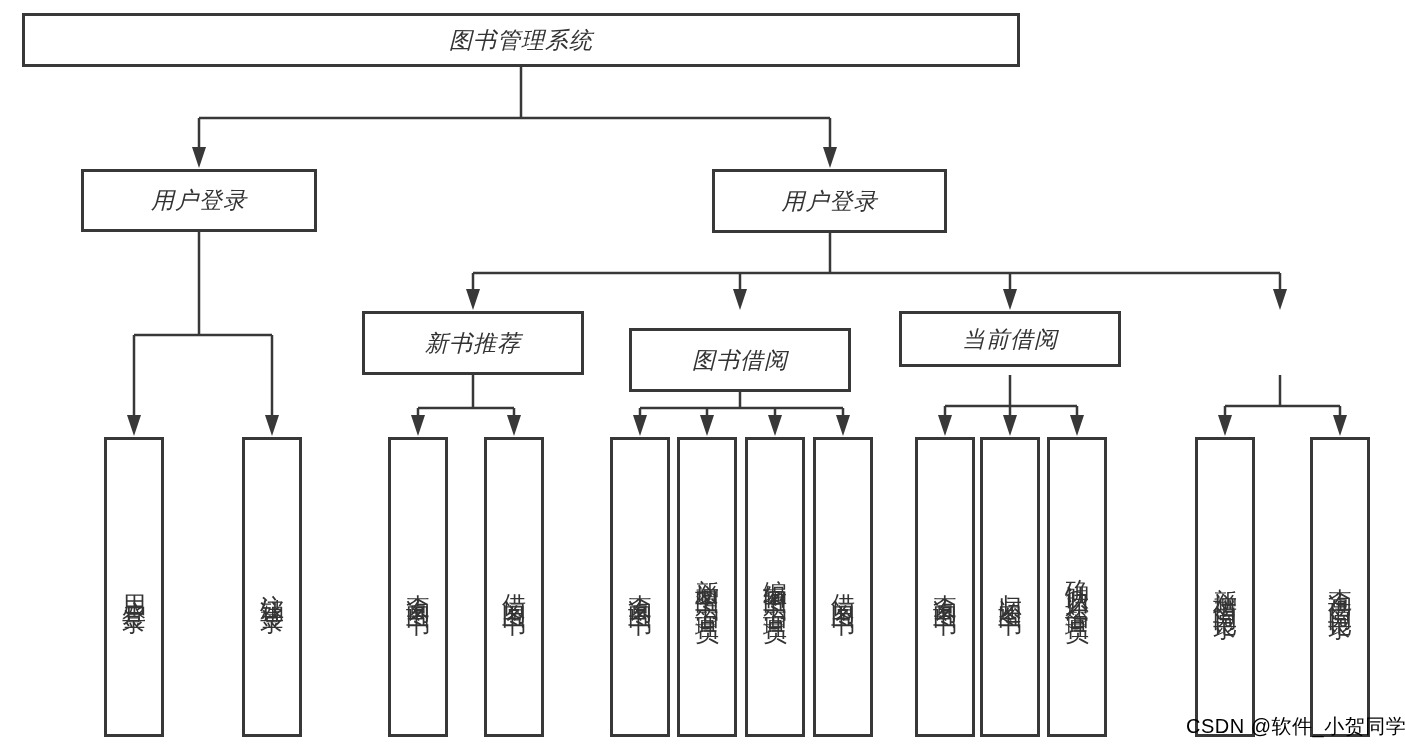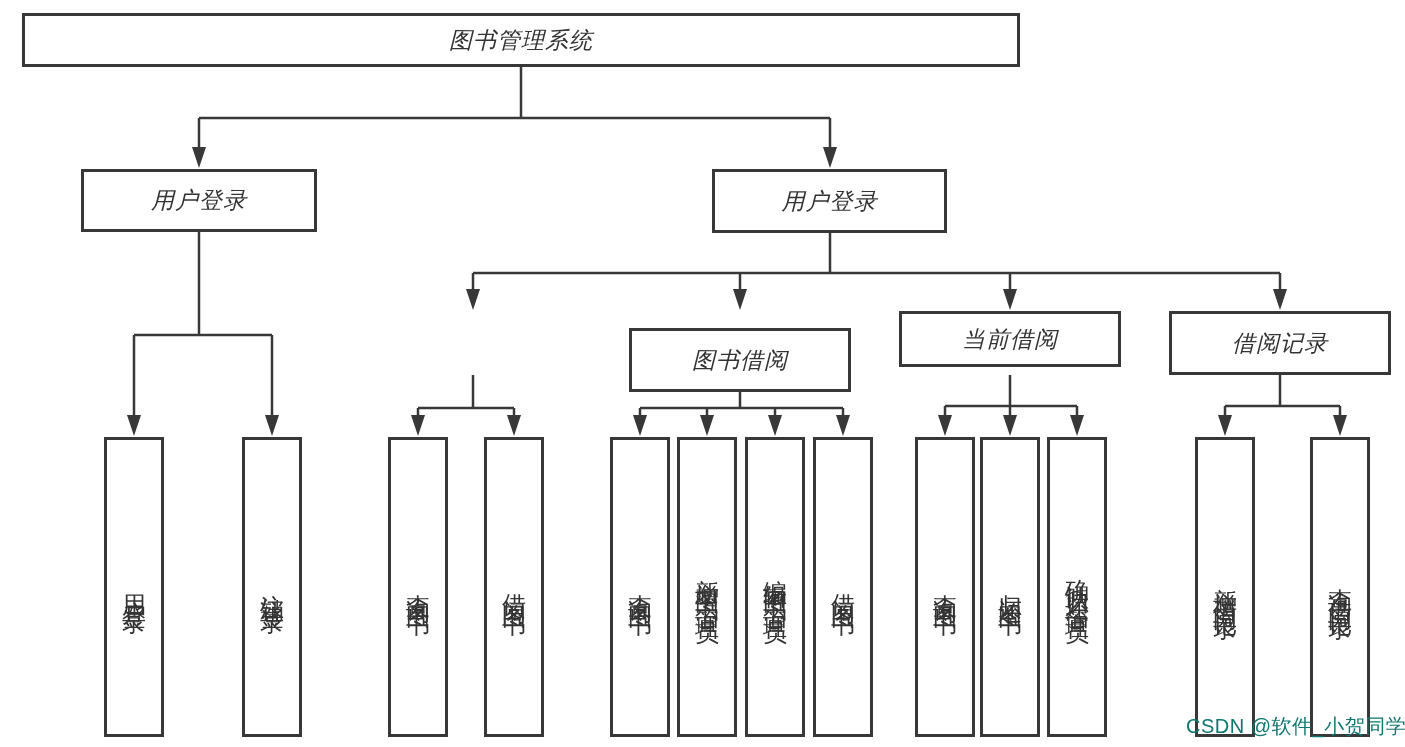--- a/index.html
+++ b/index.html
@@ -46,21 +46,21 @@
     letter-spacing: 6px;
     color: #333333;
   }
   .watermark {
     position: absolute;
     left: 1186px;
     top: 713px;
     width: 210px;
     text-align: left;
     font-size: 20px;
-    color: #0f766e;
+    color: #000000;
     letter-spacing: 0.5px;
     white-space: nowrap;
   }
 </style>
 </head>
 <body>
 
 <div class="canvas">
 
   <svg class="connectors" viewBox="0 0 1405 747" xmlns="http://www.w3.org/2000/svg">
@@ -114,28 +114,28 @@
     <span>图书管理系统</span>
   </div>
 
   <div class="node node-h" style="left:81px; top:169px; width:236px; height:63px;">
     <span>用户登录</span>
   </div>
   <div class="node node-h" style="left:712px; top:169px; width:235px; height:64px;">
     <span>用户登录</span>
   </div>
 
+  <div class="node node-h" style="left:362px; top:311px; width:222px; height:64px;">
+    <span>新书推荐</span>
+  </div>
   <div class="node node-h" style="left:629px; top:328px; width:222px; height:64px;">
     <span>图书借阅</span>
   </div>
   <div class="node node-h" style="left:899px; top:311px; width:222px; height:56px;">
     <span>当前借阅</span>
-  </div>
-  <div class="node node-h" style="left:1169px; top:311px; width:222px; height:64px;">
-    <span>借阅记录</span>
   </div>
 
   <div class="node leaf" style="left:104px; top:437px; width:60px; height:300px;">
     <span>用户登录</span>
   </div>
   <div class="node leaf" style="left:242px; top:437px; width:60px; height:300px;">
     <span>注销登录</span>
   </div>
 
   <div class="node leaf" style="left:388px; top:437px; width:60px; height:300px;">

